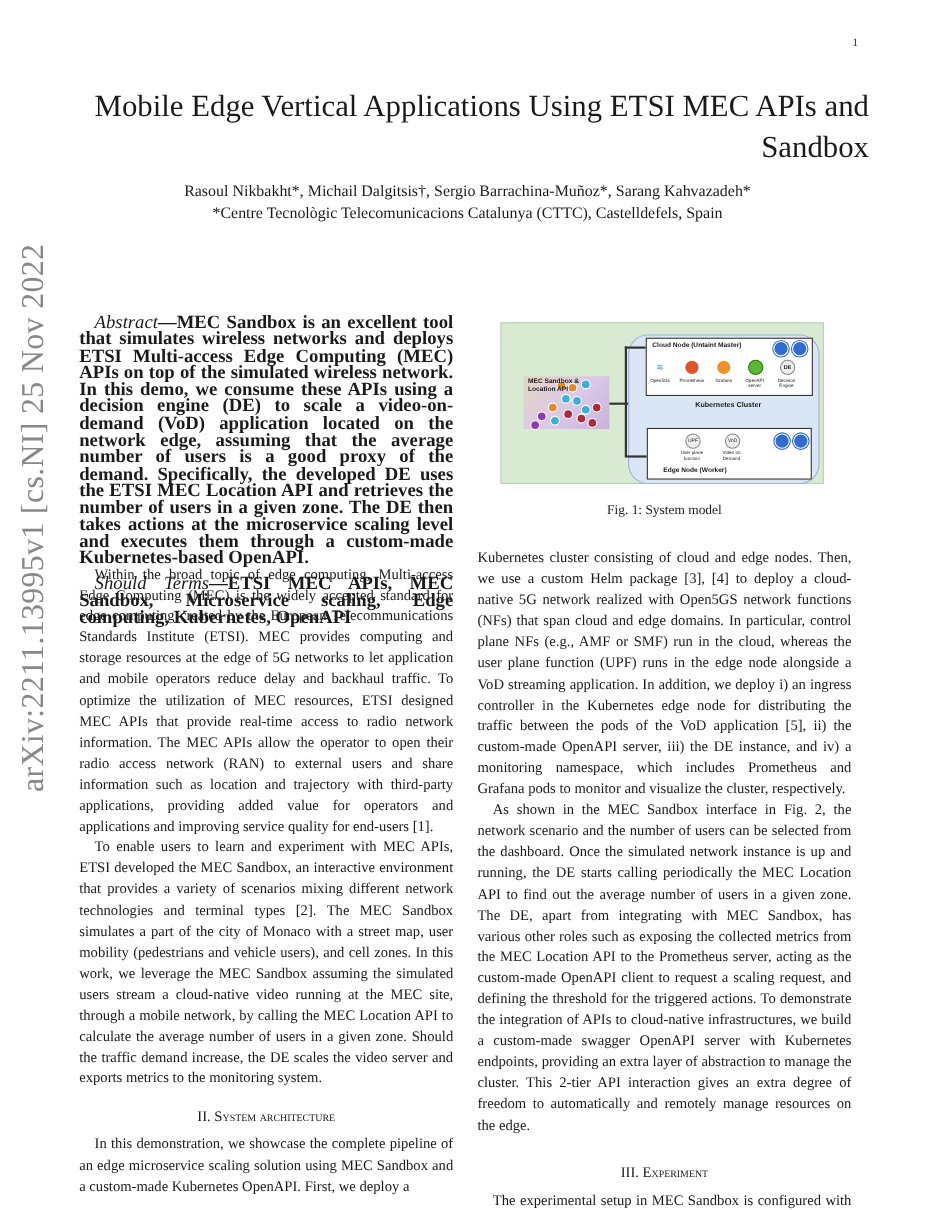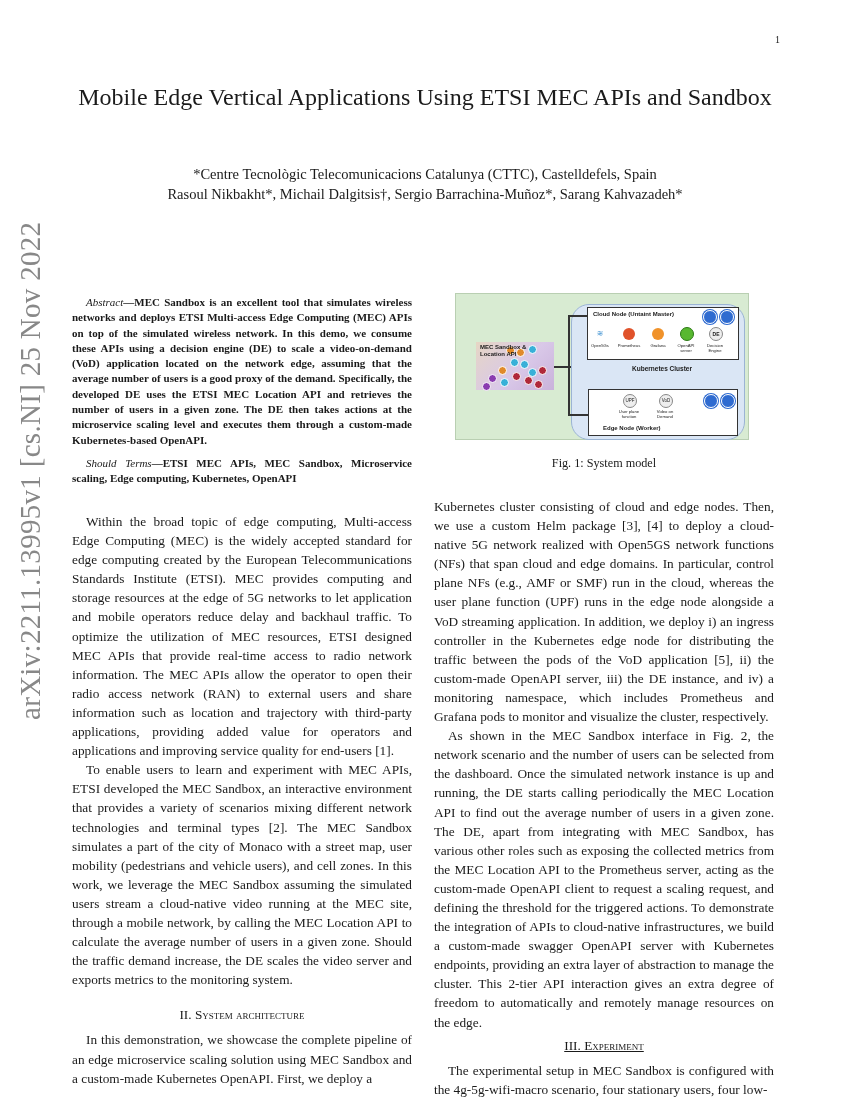--- a/index.html
+++ b/index.html
@@ -1,29 +1,29 @@
 <!DOCTYPE html>
 <html><head>
 <meta charset="utf-8">
 <style>
   html, body { margin: 0; padding: 0; background: #ffffff; }
   body { width: 850px; height: 1100px; position: relative; overflow: hidden;
          font-family: "Liberation Serif", "DejaVu Serif", serif; color: #1a1a1a; }
   .page-num { position: absolute; top: 34px; left: 775px; font-size: 10px; }
   .arxiv { position: absolute; left: 14px; top: 720px; transform-origin: 0 0; transform: rotate(-90deg);
            font-size: 29px; color: #888; white-space: nowrap; letter-spacing: 0.3px; }
-  .title { position: absolute; top: 78px; left: 60px; width: 730px; text-align: center;
-           font-size: 24px; line-height: 38px; }
+  .title { position: absolute; top: 78px; left: 60px; width: 730px; text-align: right;
+           font-size: 28px; line-height: 38px; }
   .authors { position: absolute; top: 164px; left: 60px; width: 730px; text-align: center;
              font-size: 14.5px; line-height: 20px; }
   .col { position: absolute; width: 340px; text-align: justify; font-size: 13.3px; line-height: 19.1px; hyphens: auto; }
   .col p { margin: 0; text-indent: 14px; }
   .left { left: 72px; }
   .right { left: 434px; }
-  .abstract { top: 295px; font-weight: bold; font-size: 11px; line-height: 15.3px; }
+  .abstract { top: 285px; font-weight: bold; font-size: 17px; line-height: 15.3px; }
   .abstract p { margin: 0 0 8px 0; }
   .abstract i { font-weight: normal; font-style: italic; }
   .sec-head { text-align: center; font-variant: small-caps; font-size: 13.3px; margin: 0; text-indent: 0 !important; }
   .figure { position: absolute; left: 455px; top: 293px; width: 292px; height: 145px; background: #d8ebd2;
             border: 1px solid #b9cfb2; }
   .fig-caption { position: absolute; top: 456px; left: 434px; width: 340px; text-align: center; font-size: 12.2px; }
   .cluster { position: absolute; left: 115px; top: 10px; width: 172px; height: 134px; background: #dae6f5;
              border: 1px solid #9bb4d4; border-radius: 18px; }
   .node { position: absolute; background: #fff; border: 1.3px solid #333; font-family: "Liberation Sans", sans-serif; }
   .node-title { position: absolute; font-size: 6px; font-weight: bold; }
@@ -38,22 +38,22 @@
 </style>
 </head>
 <body>
 
 <div class="page-num">1</div>
 <div class="arxiv">arXiv:2211.13995v1  [cs.NI]  25 Nov 2022</div>
 
 <div class="title">Mobile Edge Vertical Applications Using ETSI MEC APIs and Sandbox</div>
 
 <div class="authors">
+  <div>Rasoul Nikbakht*, Michail Dalgitsis†, Sergio Barrachina-Muñoz*, Sarang Kahvazadeh*</div>
   <div>*Centre Tecnològic Telecomunicacions Catalunya (CTTC), Castelldefels, Spain</div>
-  <div>Rasoul Nikbakht*, Michail Dalgitsis†, Sergio Barrachina-Muñoz*, Sarang Kahvazadeh*</div>
 </div>
 
 <div class="col left abstract">
   <p><i>Abstract</i><span>—MEC Sandbox is an excellent tool that simulates wireless networks and deploys ETSI Multi-access Edge Computing (MEC) APIs on top of the simulated wireless network. In this demo, we consume these APIs using a decision engine (DE) to scale a video-on-demand (VoD) application located on the network edge, assuming that the average number of users is a good proxy of the demand. Specifically, the developed DE uses the ETSI MEC Location API and retrieves the number of users in a given zone. The DE then takes actions at the microservice scaling level and executes them through a custom-made Kubernetes-based OpenAPI.</span></p>
   <p><i>Should Terms</i><span>—ETSI MEC APIs, MEC Sandbox, Microservice scaling, Edge computing, Kubernetes, OpenAPI</span></p>
 </div>
 
 <div class="col left" style="top:509px;">
   <p style="margin-top:3px;">Within the broad topic of edge computing, Multi-access Edge Computing (MEC) is the widely accepted standard for edge computing created by the European Telecommunications Standards Institute (ETSI). MEC provides computing and storage resources at the edge of 5G networks to let application and mobile operators reduce delay and backhaul traffic. To optimize the utilization of MEC resources, ETSI designed MEC APIs that provide real-time access to radio network information. The MEC APIs allow the operator to open their radio access network (RAN) to external users and share information such as location and trajectory with third-party applications, providing added value for operators and applications and improving service quality for end-users [1].</p>
   <p>To enable users to learn and experiment with MEC APIs, ETSI developed the MEC Sandbox, an interactive environment that provides a variety of scenarios mixing different network technologies and terminal types [2]. The MEC Sandbox simulates a part of the city of Monaco with a street map, user mobility (pedestrians and vehicle users), and cell zones. In this work, we leverage the MEC Sandbox assuming the simulated users stream a cloud-native video running at the MEC site, through a mobile network, by calling the MEC Location API to calculate the average number of users in a given zone. Should the traffic demand increase, the DE scales the video server and exports metrics to the monitoring system.</p>
@@ -114,15 +114,15 @@
       <div class="ico-lbl" style="left:63px;top:19px;">Video on Demand</div>
       <div class="node-title" style="left:14px;top:35px;">Edge Node (Worker)</div>
     </div>
   </div>
 </div>
 <div class="fig-caption">Fig. 1: System model</div>
 
 <div class="col right" style="top:497px;">
   <p style="text-indent:0;">Kubernetes cluster consisting of cloud and edge nodes. Then, we use a custom Helm package [3], [4] to deploy a cloud-native 5G network realized with Open5GS network functions (NFs) that span cloud and edge domains. In particular, control plane NFs (e.g., AMF or SMF) run in the cloud, whereas the user plane function (UPF) runs in the edge node alongside a VoD streaming application. In addition, we deploy i) an ingress controller in the Kubernetes edge node for distributing the traffic between the pods of the VoD application [5], ii) the custom-made OpenAPI server, iii) the DE instance, and iv) a monitoring namespace, which includes Prometheus and Grafana pods to monitor and visualize the cluster, respectively.</p>
   <p>As shown in the MEC Sandbox interface in Fig. 2, the network scenario and the number of users can be selected from the dashboard. Once the simulated network instance is up and running, the DE starts calling periodically the MEC Location API to find out the average number of users in a given zone. The DE, apart from integrating with MEC Sandbox, has various other roles such as exposing the collected metrics from the MEC Location API to the Prometheus server, acting as the custom-made OpenAPI client to request a scaling request, and defining the threshold for the triggered actions. To demonstrate the integration of APIs to cloud-native infrastructures, we build a custom-made swagger OpenAPI server with Kubernetes endpoints, providing an extra layer of abstraction to manage the cluster. This 2-tier API interaction gives an extra degree of freedom to automatically and remotely manage resources on the edge.</p>
-  <p class="sec-head" style="margin-top:4px; margin-bottom:6px;text-decoration:underline;">III. Experiment</p>
+  <p class="sec-head" style="margin-top:24px; margin-bottom:6px;">III. Experiment</p>
   <p>The experimental setup in MEC Sandbox is configured with the 4g-5g-wifi-macro scenario, four stationary users, four low-</p>
 </div>
 
 </body></html>

